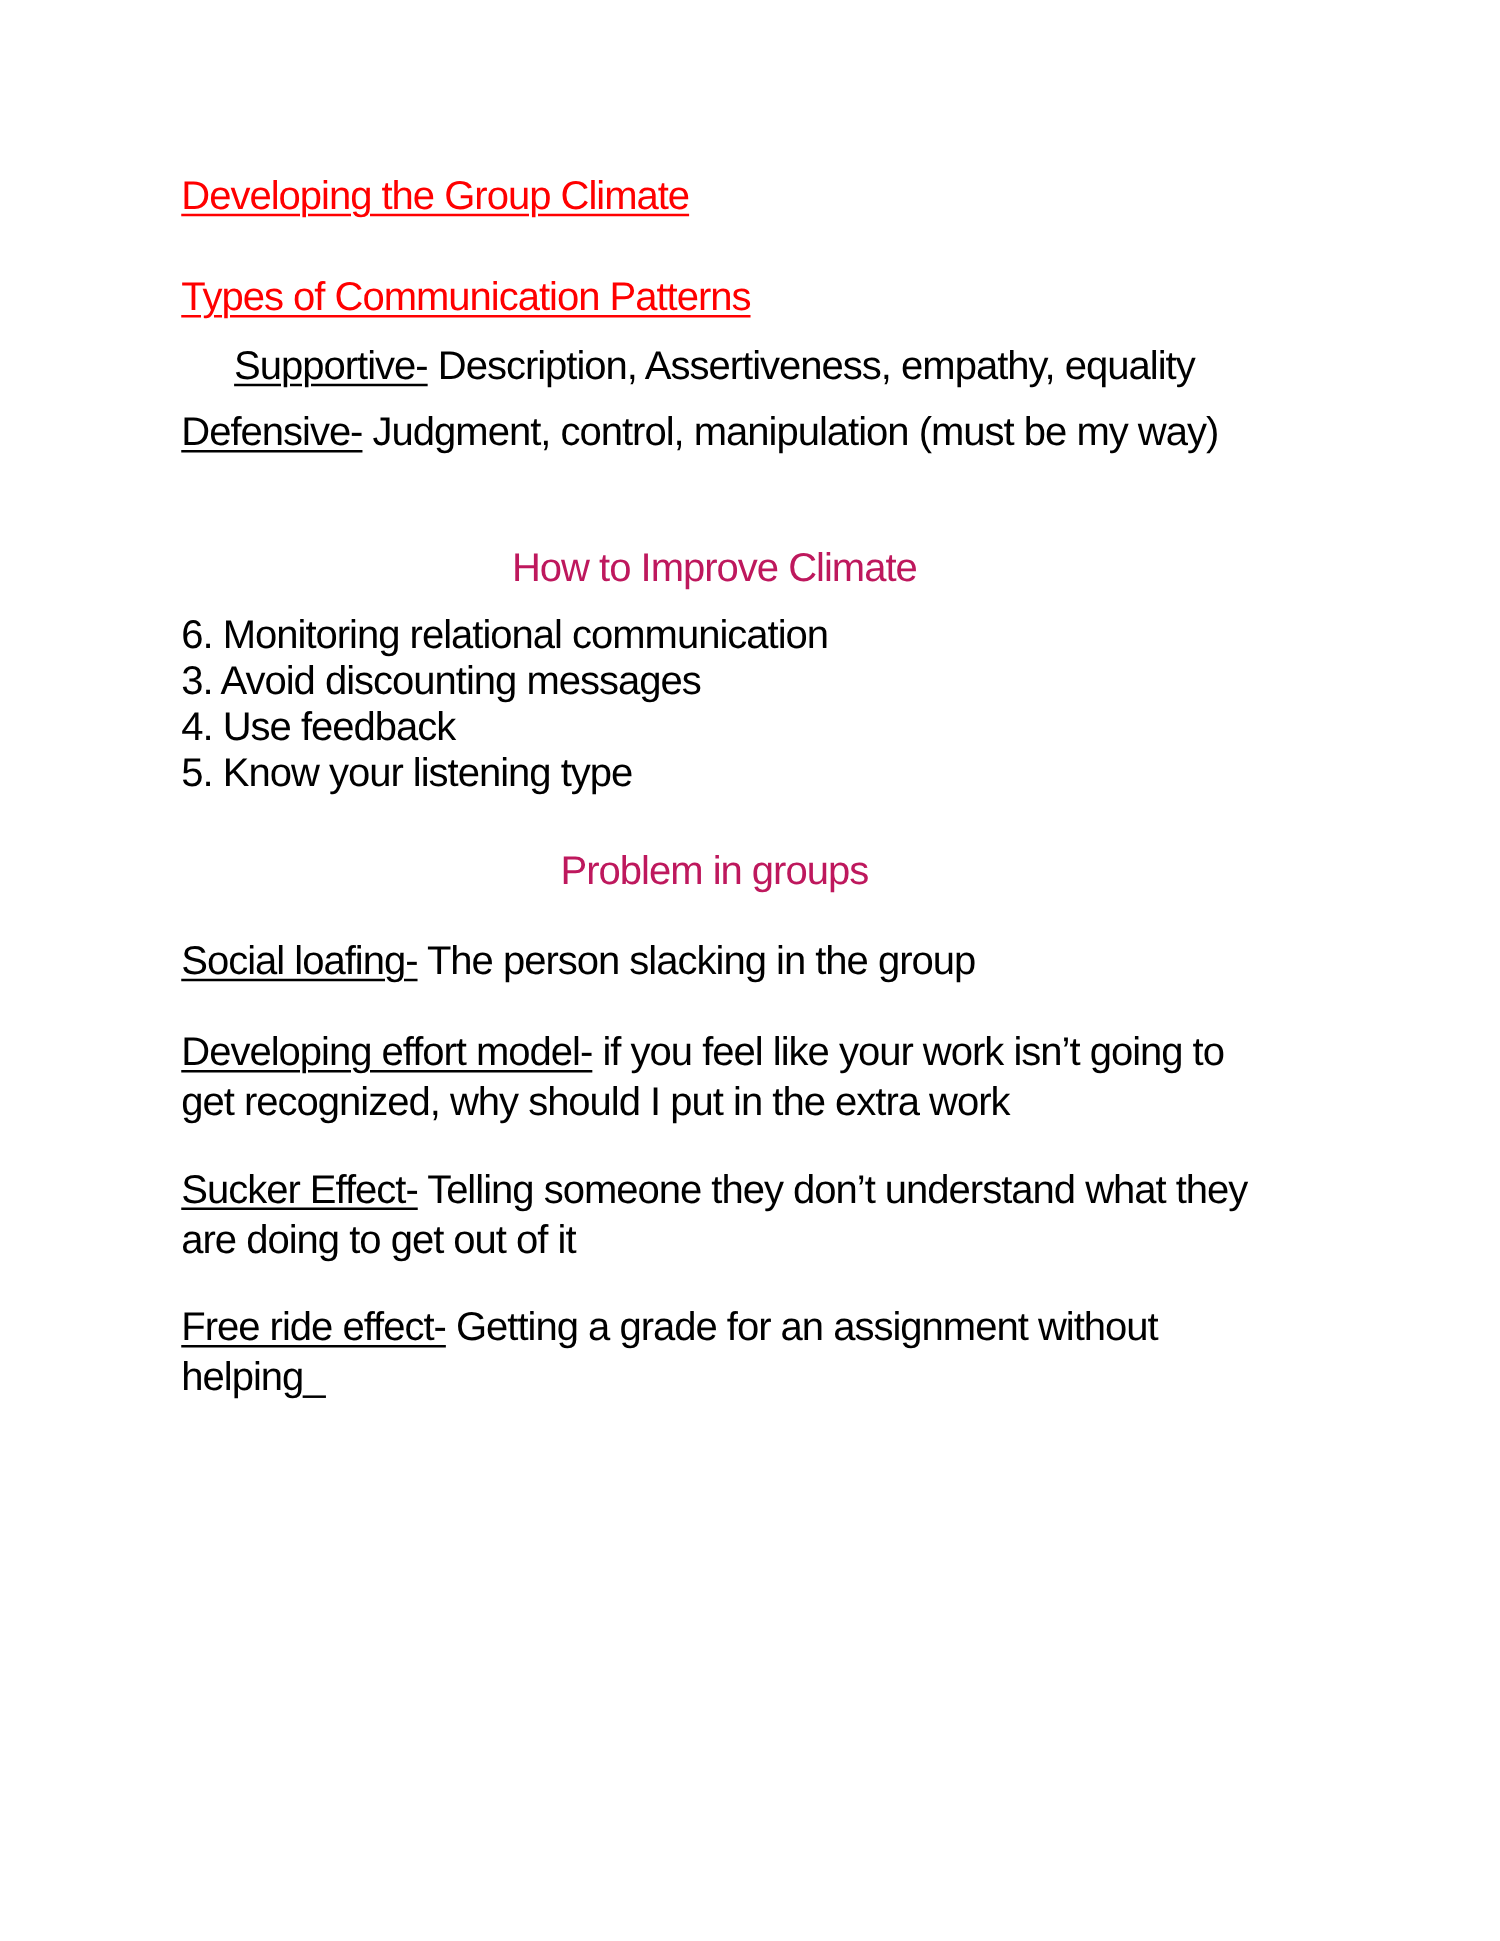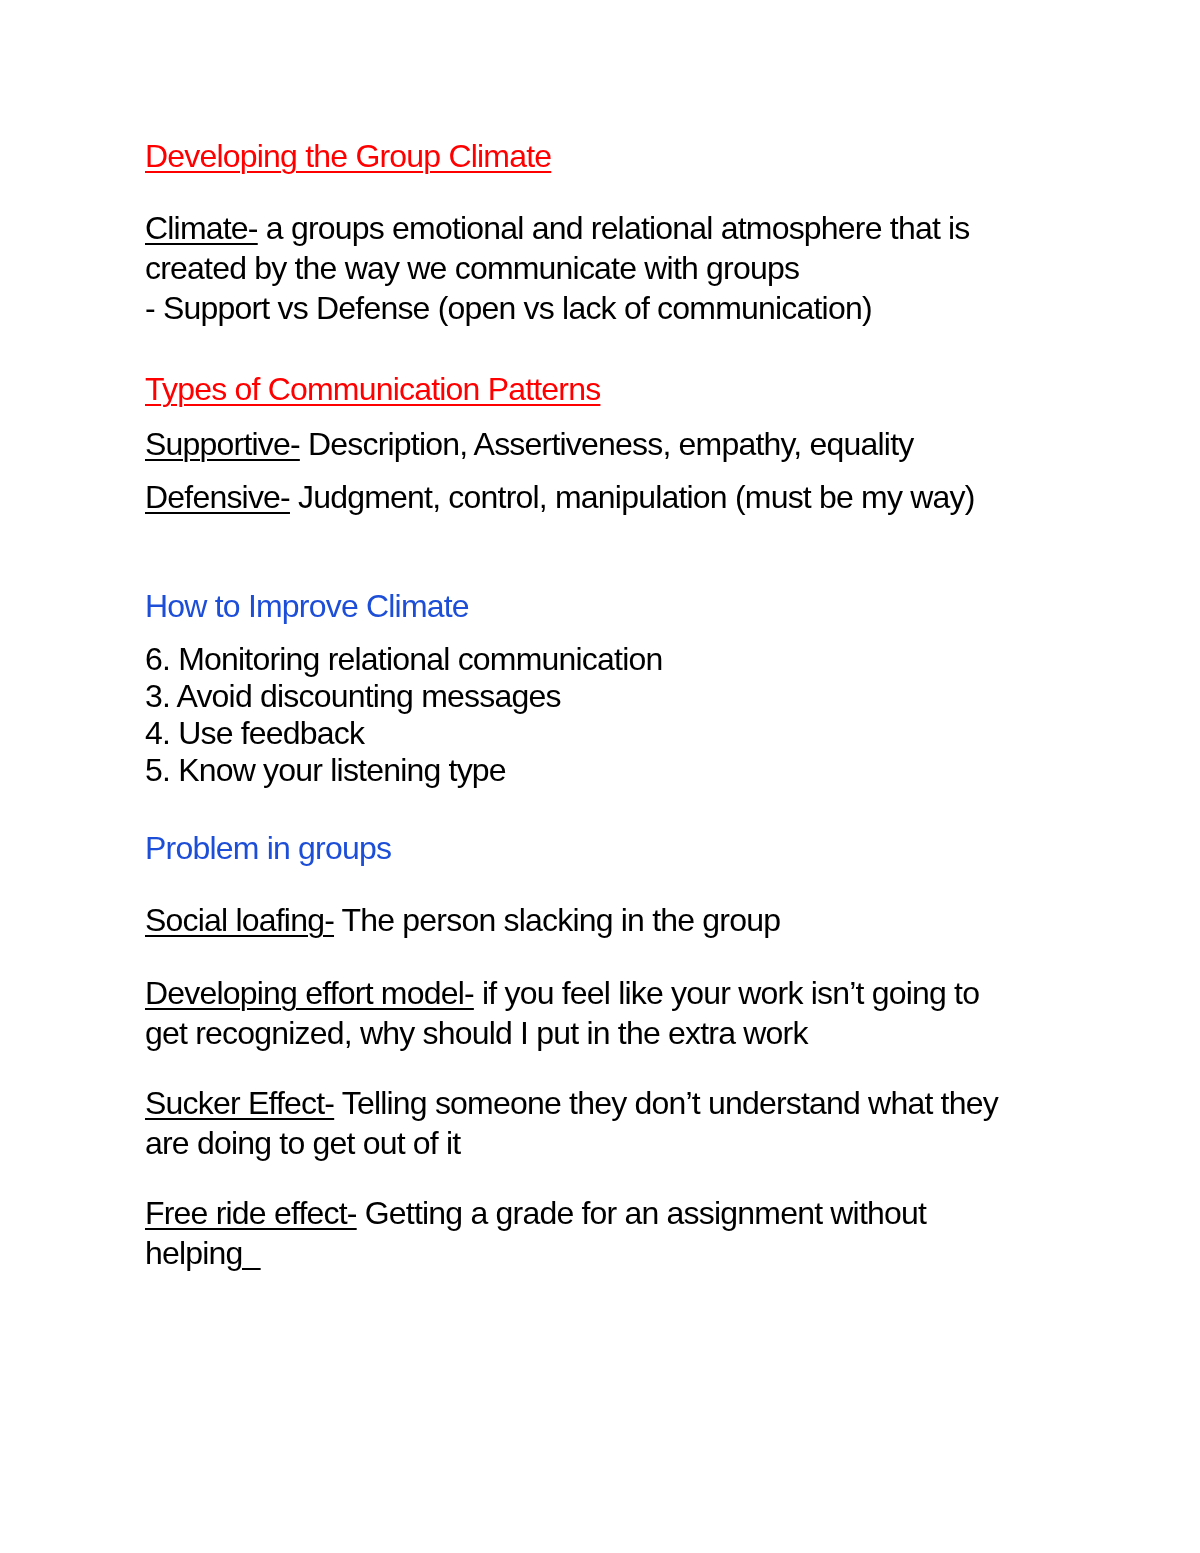--- a/index.html
+++ b/index.html
@@ -25,52 +25,49 @@
     letter-spacing: -0.8px;
     color: #000000;
   }
   .heading-red {
     color: #ff0000;
     text-decoration: underline;
     text-decoration-thickness: 2px;
     text-underline-offset: 4px;
   }
   .heading-red-plain {
-    color: #1d4ed8;
+    color: #be185d;
+    text-align: center;
   }
   .u {
     text-decoration: underline;
     text-decoration-thickness: 2px;
     text-underline-offset: 4px;
   }
   .para { margin: 0; }
   .m-climate   { margin-top: 32px; }
   .m-types     { margin-top: 41px; }
-  .m-supportive{ margin-top: 15px; }
+  .m-supportive{ margin-top: 15px; text-align: center; }
   .m-defensive { margin-top: 13px; }
   .m-improve   { margin-top: 69px; }
   .m-list      { margin-top: 15px; line-height: 37px; }
   .m-problem   { margin-top: 39px; }
   .m-social    { margin-top: 32px; }
   .m-collective{ margin-top: 33px; }
   .m-freeride  { margin-top: 30px; }
   .m-sucker    { margin-top: 30px; }
   .list-item { margin: 0; }
 </style>
 </head>
 <body>
 
 <div class="page">
 
   <div class="heading-red">Developing the Group Climate</div>
 
-  <div class="para m-climate">
-    <div><span class="u">Climate-</span><span> a groups emotional and relational atmosphere that is created by the way we communicate with groups</span></div>
-    <div>- Support vs Defense (open vs lack of communication)</div>
-  </div>
 
   <div class="heading-red m-types">Types of Communication Patterns</div>
 
   <div class="para m-supportive"><span class="u">Supportive-</span><span> Description, Assertiveness, empathy, equality</span></div>
 
   <div class="para m-defensive"><span class="u">Defensive-</span><span> Judgment, control, manipulation (must be my way)</span></div>
 
   <div class="heading-red-plain m-improve">How to Improve Climate</div>
 
   <div class="m-list">

